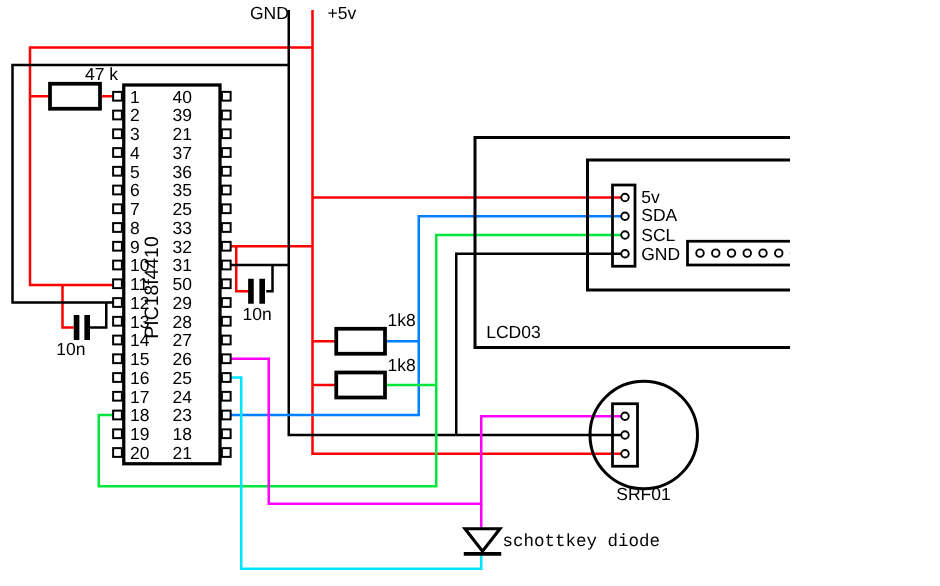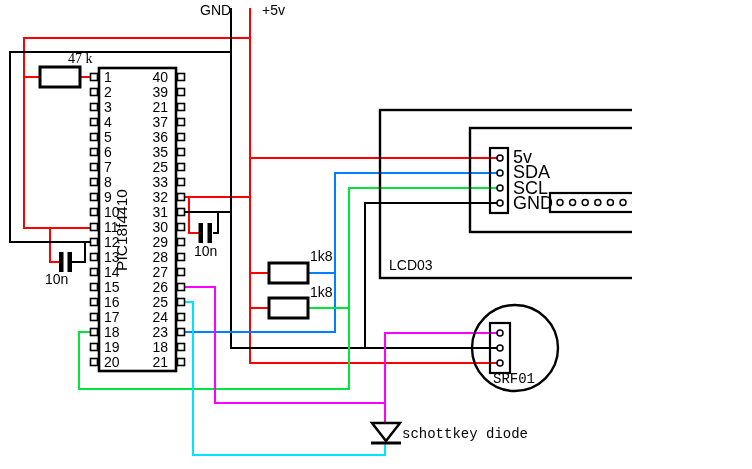--- a/index.html
+++ b/index.html
@@ -15,24 +15,24 @@
   .wc{stroke:var(--wire_cyan,#00e5ff);}
   .comp{fill:#ffffff;stroke:#000;stroke-width:3;}
   .box{fill:none;stroke:#000;stroke-width:2.4;}
   .hdr{fill:none;stroke:#000;stroke-width:2.2;}
   .plate{fill:#000;stroke:none;}
   .pinc{fill:#fff;stroke:#000;stroke-width:1.5;}
   .lbl{position:absolute;font-size:14px;line-height:14px;white-space:nowrap;}
   .pincol{position:absolute;top:70px;width:30px;font-size:14px;}
   .pin-num{height:15px;line-height:15px;}
   #leftPins{left:104px;text-align:left;}
-  #rightPins{left:138px;text-align:right;}
+  #rightPins{left:138px;}
   #chipName{position:absolute;left:122px;top:230px;transform:translate(-50%,-50%) rotate(-90deg);
             font-size:15.5px;white-space:nowrap;}
-  #lcdPinLabels{position:absolute;left:513px;top:150px;font-size:18px;}
+  #lcdPinLabels{position:absolute;left:513px;top:150px;font-size:14px;}
   #lcdPinLabels .pin-label{height:15.3px;line-height:15.3px;}
 </style>
 </head>
 <body>
 
 <div id="stage">
 
   <svg width="752" height="469" viewBox="0 0 752 469">
 
     <g>
@@ -156,29 +156,29 @@
     <g>
       <circle class="pinc" cx="500" cy="333" r="3"></circle>
       <circle class="pinc" cx="500" cy="348" r="3"></circle>
       <circle class="pinc" cx="500" cy="363" r="3"></circle>
     </g>
   </svg>
 
   <div class="lbl" style="left:200px;top:3px;">GND</div>
   <div class="lbl" style="left:262px;top:3px;">+5v</div>
 
-  <div class="lbl" style="left:68px;top:52px;font-family:Liberation Serif, serif;">47 k</div>
+  <div class="lbl" style="left:68px;top:52px;">47 k</div>
   <div class="lbl" style="left:45px;top:272px;">10n</div>
   <div class="lbl" style="left:194px;top:244px;">10n</div>
   <div class="lbl" style="left:310px;top:249px;">1k8</div>
   <div class="lbl" style="left:310px;top:285px;">1k8</div>
   <div class="lbl" style="left:402px;top:427px;font-family:Liberation Mono, monospace;">schottkey diode</div>
 
   <div class="lbl" style="left:389px;top:258px;text-align:right;">LCD03</div>
-  <div class="lbl" style="left:493px;top:372px;font-family:Liberation Mono, monospace;">SRF01</div>
+  <div class="lbl" style="left:493px;top:388px;">SRF01</div>
 
   <div id="chipName">PIC18f4410</div>
 
   <div id="leftPins" class="pincol">
       <div class="pin-num">1</div>
       <div class="pin-num">2</div>
       <div class="pin-num">3</div>
       <div class="pin-num">4</div>
       <div class="pin-num">5</div>
       <div class="pin-num">6</div>
@@ -201,21 +201,21 @@
       <div class="pin-num">40</div>
       <div class="pin-num">39</div>
       <div class="pin-num">21</div>
       <div class="pin-num">37</div>
       <div class="pin-num">36</div>
       <div class="pin-num">35</div>
       <div class="pin-num">25</div>
       <div class="pin-num">33</div>
       <div class="pin-num">32</div>
       <div class="pin-num">31</div>
-      <div class="pin-num">30</div>
+      <div class="pin-num">50</div>
       <div class="pin-num">29</div>
       <div class="pin-num">28</div>
       <div class="pin-num">27</div>
       <div class="pin-num">26</div>
       <div class="pin-num">25</div>
       <div class="pin-num">24</div>
       <div class="pin-num">23</div>
       <div class="pin-num">18</div>
       <div class="pin-num">21</div>
     </div>

